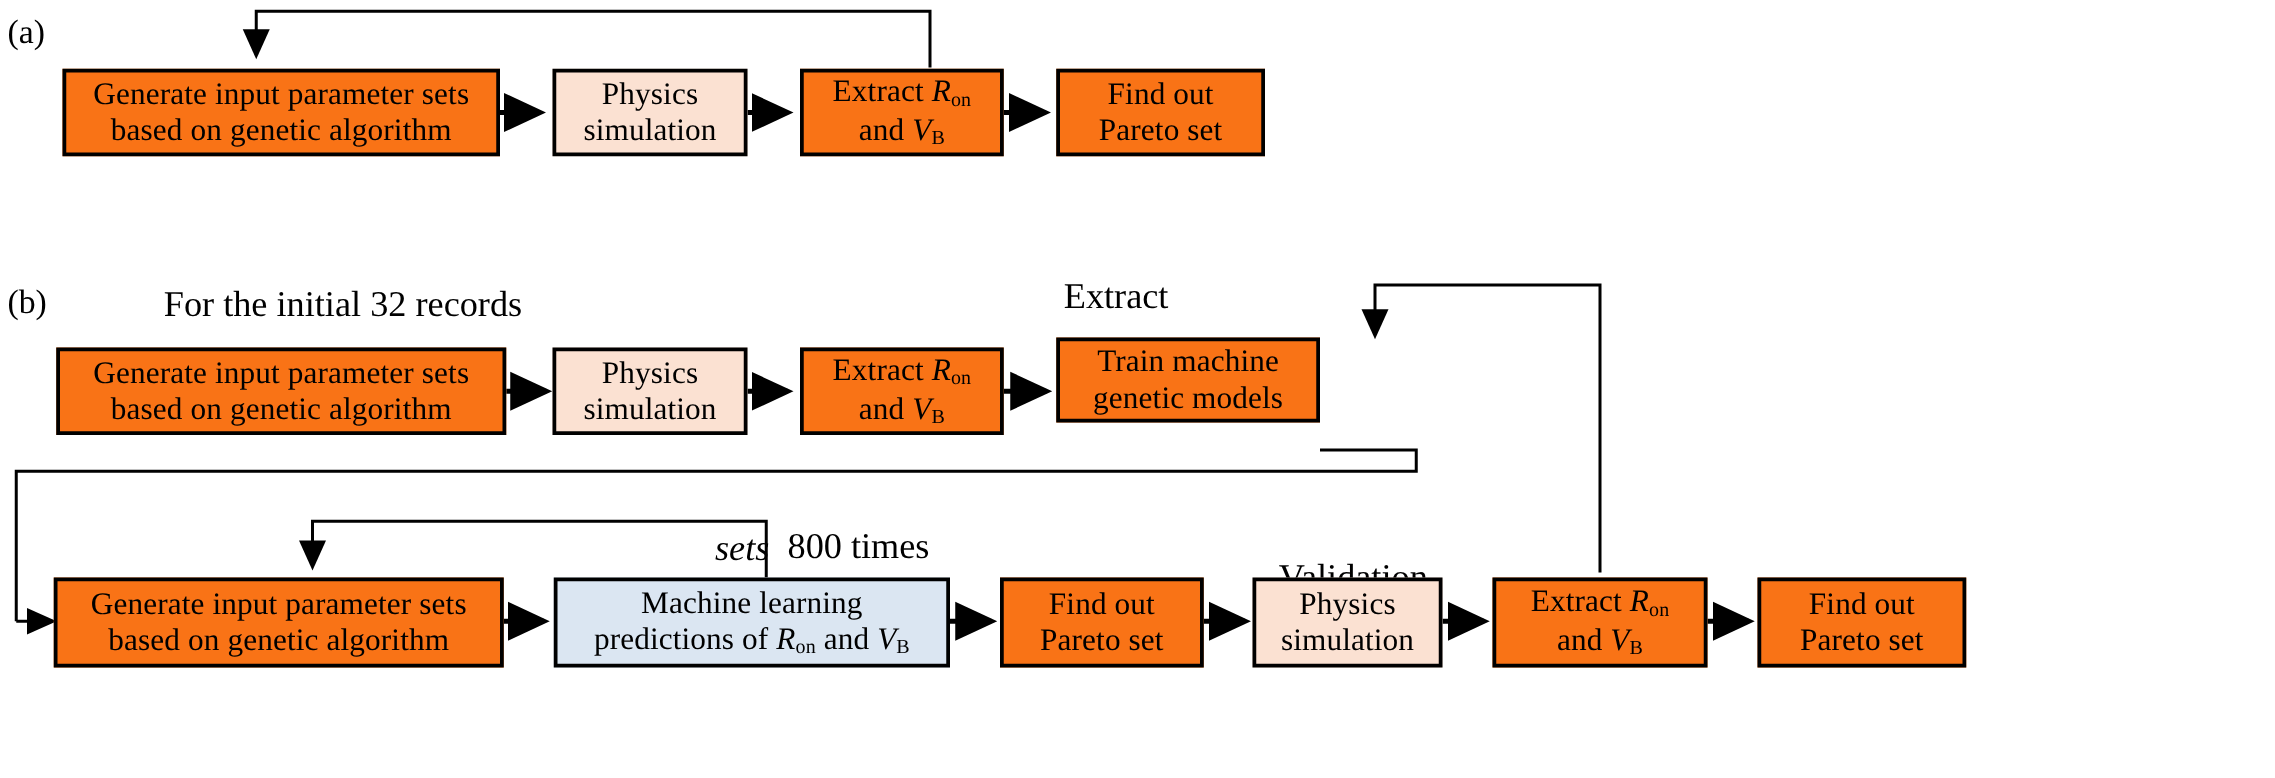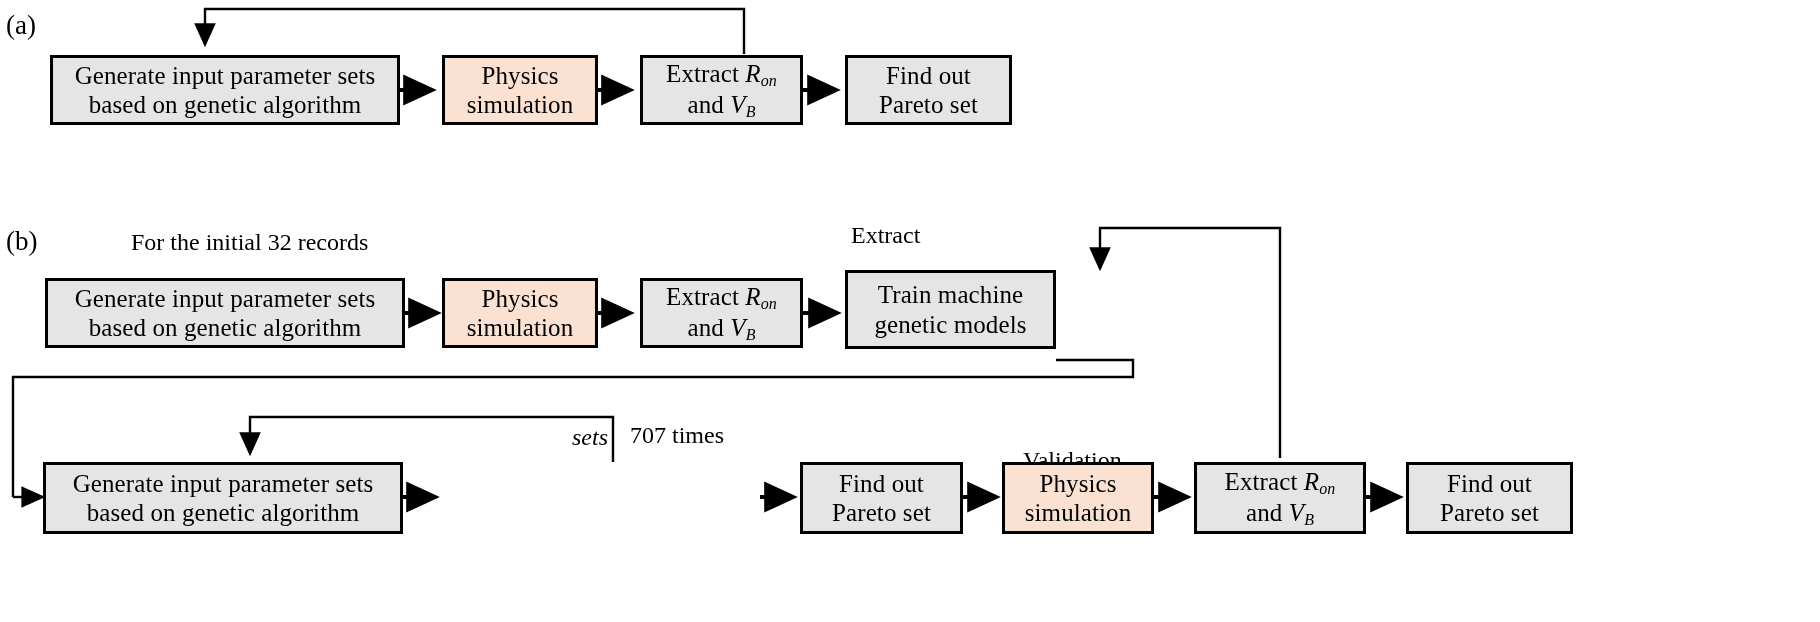--- a/index.html
+++ b/index.html
@@ -1,32 +1,32 @@
 <!DOCTYPE html>
 <html><head>
 <meta charset="utf-8">
 <style>
   html,body{margin:0;padding:0;background:#ffffff;}
   body{width:1820px;height:622px;position:relative;overflow:hidden;
        font-family:"Liberation Serif","DejaVu Serif",serif;color:#000;}
   #stage{position:absolute;left:0;top:0;width:1820px;height:622px;}
   svg#wires{position:absolute;left:0;top:0;width:1820px;height:622px;pointer-events:none;}
 
-  .node{position:absolute;box-sizing:border-box;border:3px solid #000;background:#e5e5e5;
+  .node{position:absolute;box-sizing:border-box;border:3px solid #000;background:#f97316;
         display:flex;align-items:center;justify-content:center;text-align:center;
         font-size:25px;line-height:1.18;letter-spacing:.1px;}
   .node .txt{padding:0 6px;}
   .node.peach{background:#fbe1d2;text-align:center;}
   .node.blue{background:#dbe6f2;}
 
-  .lbl{position:absolute;font-size:24px;white-space:nowrap;line-height:1;}
+  .lbl{position:absolute;font-size:29px;white-space:nowrap;line-height:1;}
   .lbl.italic{font-style:italic;}
   .panel-tag{position:absolute;font-size:27px;line-height:1;}
 
-  sub{font-size:0.64em;vertical-align:-0.22em;font-style:italic;}
+  sub{font-size:0.64em;vertical-align:-0.22em;}
   .mvar{font-style:italic;}
 </style>
 </head>
 <body>
 
 <div id="stage">
 
   <svg id="wires" viewBox="0 0 1820 622">
     <defs>
       <marker id="ah" markerWidth="9" markerHeight="9" refX="7.2" refY="4.5" orient="auto" markerUnits="strokeWidth">
@@ -143,40 +143,46 @@
     </div>
   </div>
 
   <div class="node" style="left:640px;top:278px;width:163px;height:70px;">
     <div class="txt">
       <span>Extract </span><span class="mvar">R</span><sub>on</sub><br>
       <span>and </span><span class="mvar">V</span><sub>B</sub>
     </div>
   </div>
 
-  <div class="node" style="left:845px;top:270px;width:211px;height:79px;">
+  <div class="node" style="left:845px;top:270px;width:211px;height:68px;">
     <div class="txt">
       <span>Train machine</span><br>
       <span>genetic models</span>
     </div>
   </div>
 
   <div class="lbl italic" style="left:572px;top:425px;">sets</div>
 
-  <div class="lbl" style="left:630px;top:423px;">707 times</div>
+  <div class="lbl" style="left:630px;top:423px;">800 times</div>
 
   <div class="lbl" style="left:1023px;top:448px;">Validation</div>
 
   <div class="node" style="left:43px;top:462px;width:360px;height:72px;">
     <div class="txt">
       <span>Generate input parameter sets</span><br>
       <span>based on genetic algorithm</span>
     </div>
   </div>
 
+  <div class="node blue" style="left:443px;top:462px;width:317px;height:72px;">
+    <div class="txt">
+      <span>Machine learning</span><br>
+      <span>predictions of </span><span class="mvar">R</span><sub>on</sub><span> and </span><span class="mvar">V</span><sub>B</sub>
+    </div>
+  </div>
 
   <div class="node" style="left:800px;top:462px;width:163px;height:72px;">
     <div class="txt">
       <span>Find out</span><br>
       <span>Pareto set</span>
     </div>
   </div>
 
   <div class="node peach" style="left:1002px;top:462px;width:152px;height:72px;">
     <div class="txt">

